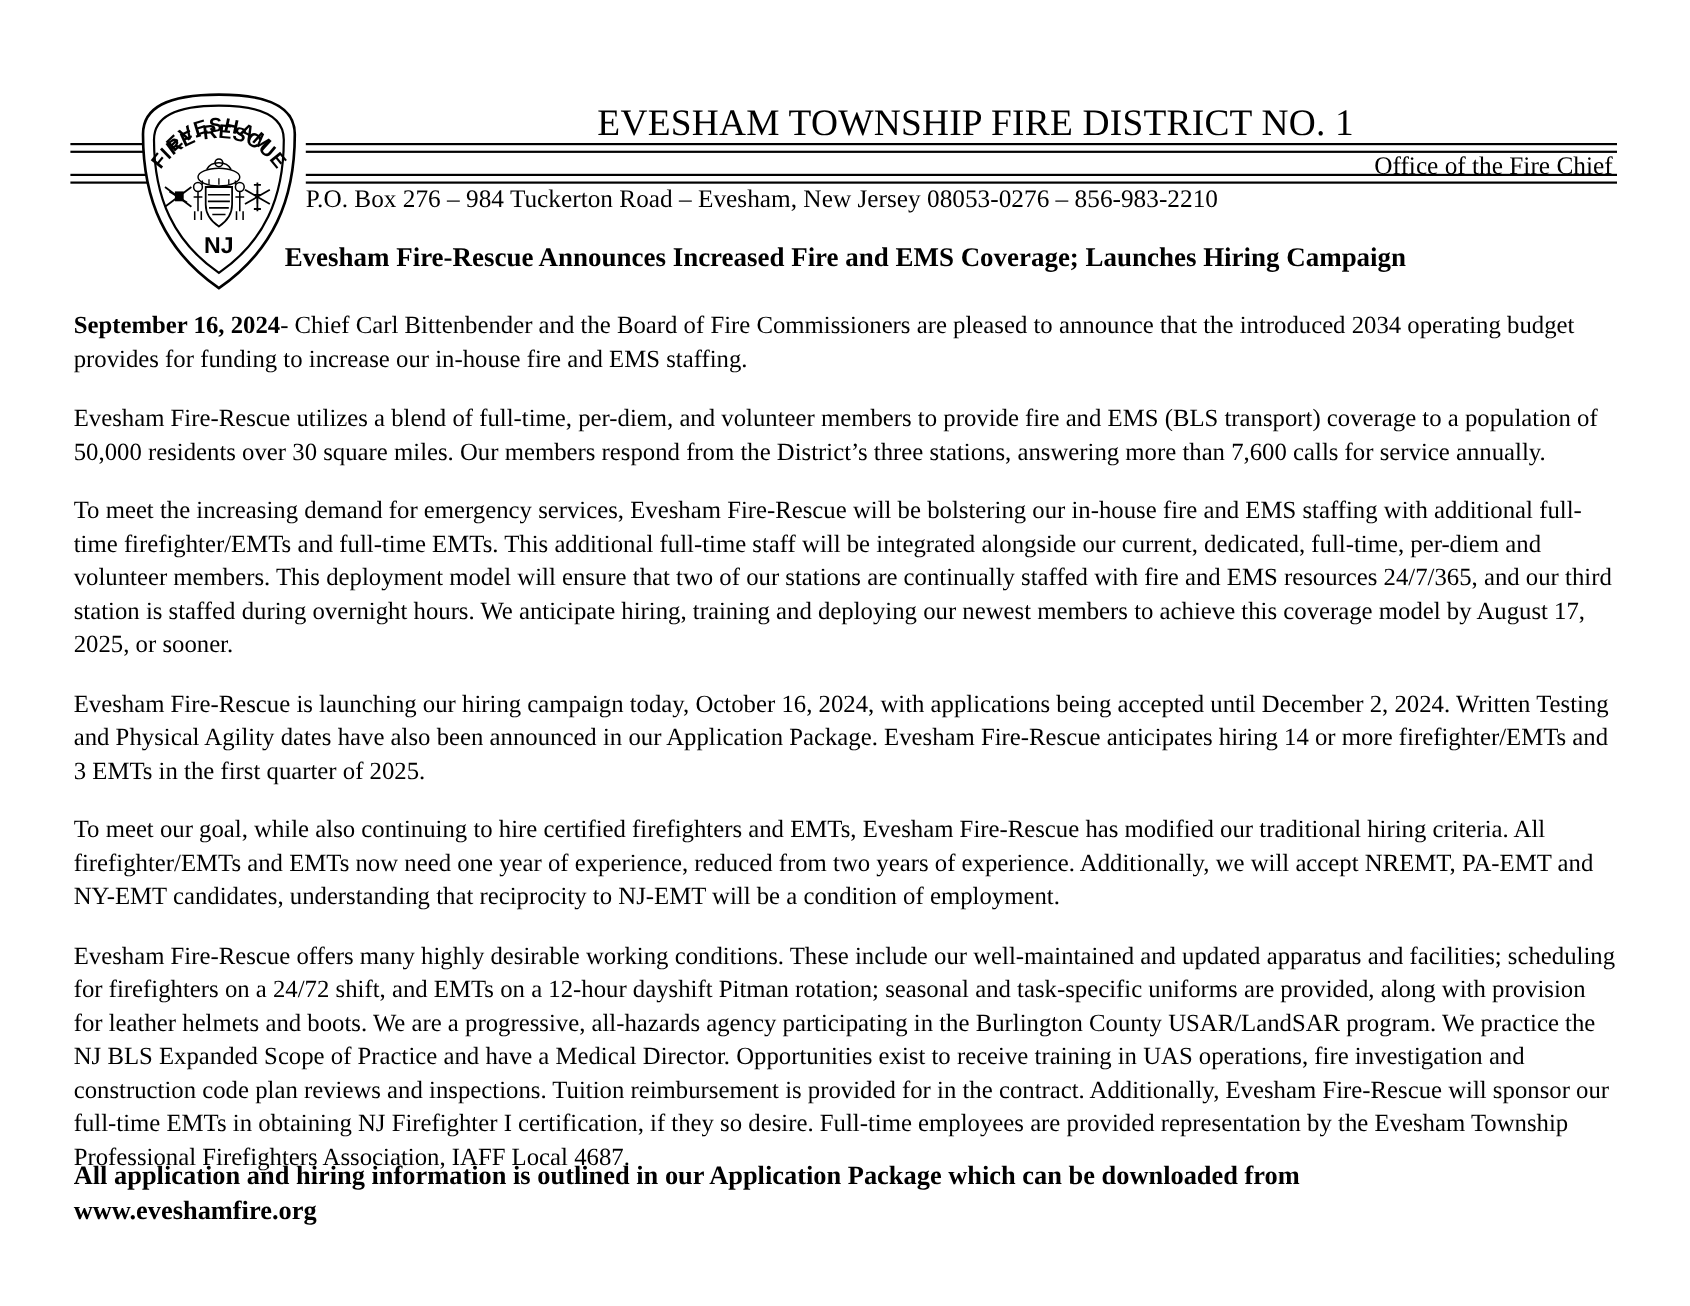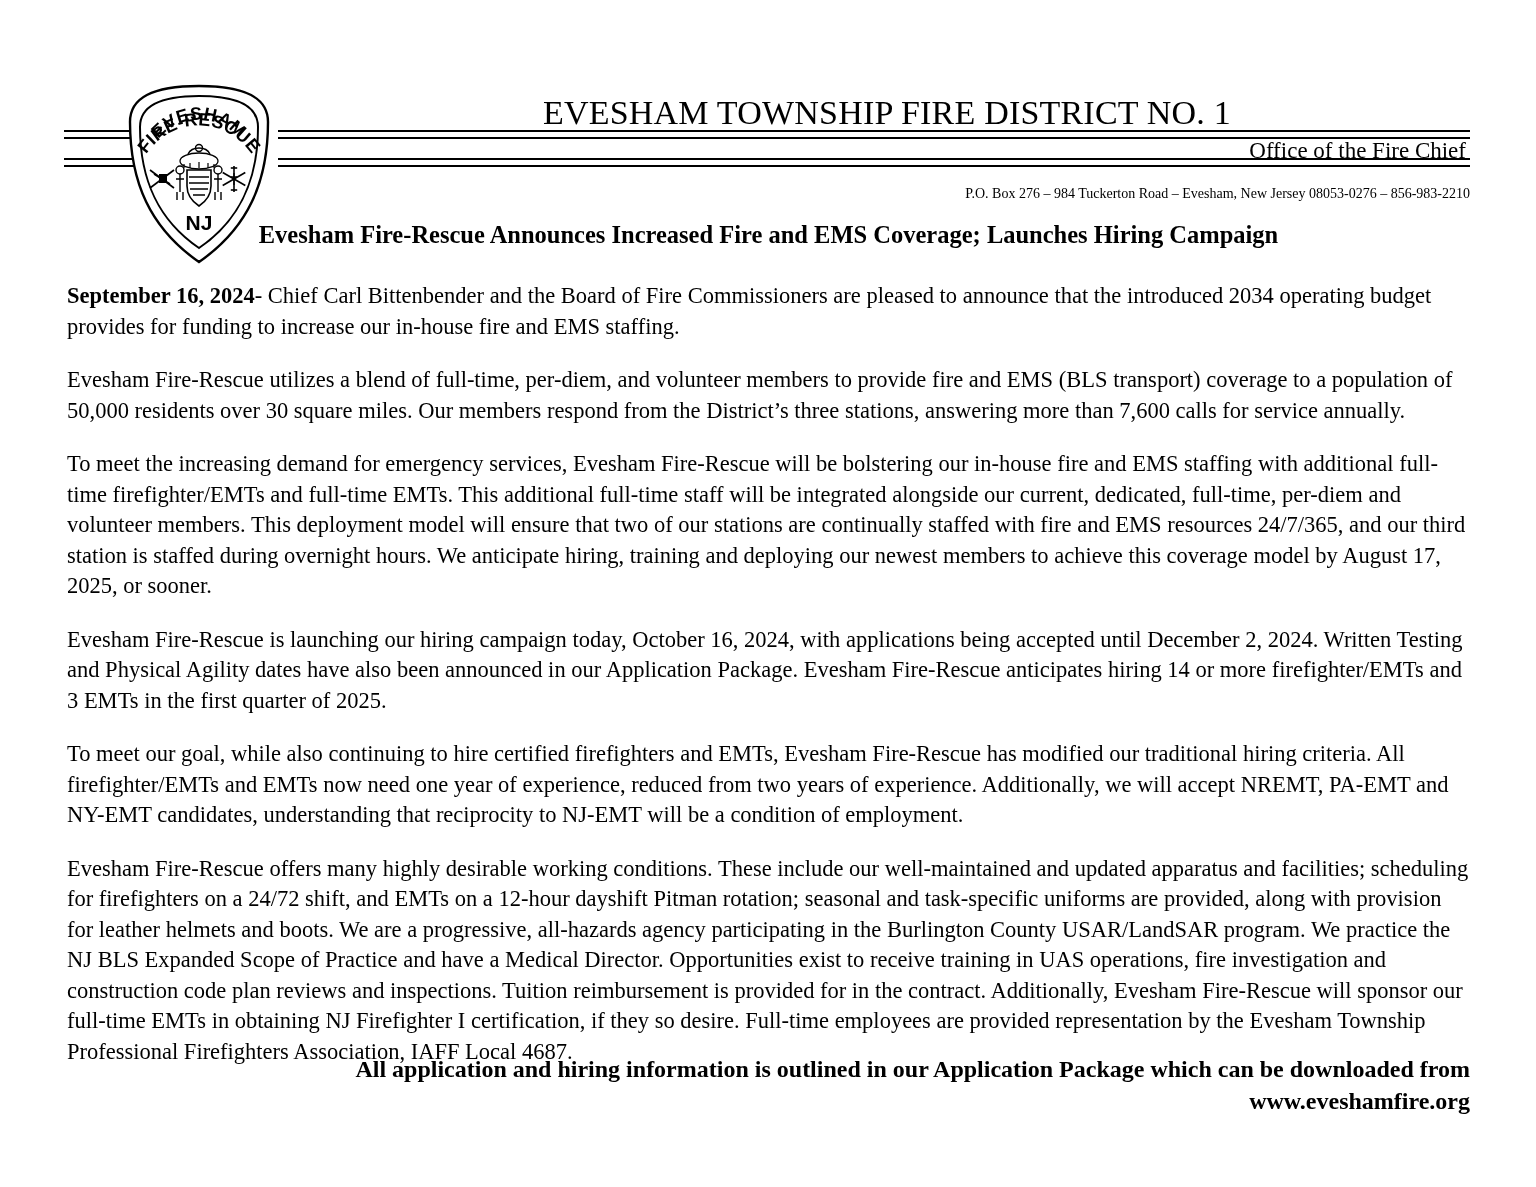--- a/index.html
+++ b/index.html
@@ -79,23 +79,23 @@
     right: 70px;
     top: 138px;
     font-size: 23px;
     line-height: 25px;
   }
 
   .address-line {
     position: absolute;
     left: 278px;
     right: 66px;
-    top: 183px;
-    text-align: right;
-    font-size: 14px;
+    top: 170px;
+    text-align: left;
+    font-size: 23px;
     line-height: 22px;
     white-space: nowrap;
   }
 
   
   .headline {
     position: absolute;
     left: 67px;
     right: 66px;
     top: 220px;
@@ -119,21 +119,21 @@
     margin: 0 0 23px 0;
     text-align: left;
   }
   .para .lead { font-weight: bold; }
 
   .closing {
     position: absolute;
     left: 67px;
     right: 66px;
     top: 1053px;
-    text-align: right;
+    text-align: left;
     font-weight: bold;
     font-size: 24px;
     line-height: 32px;
   }
   .closing .url { display: block; }
 </style>
 </head>
 <body>
 
 <div class="page">

